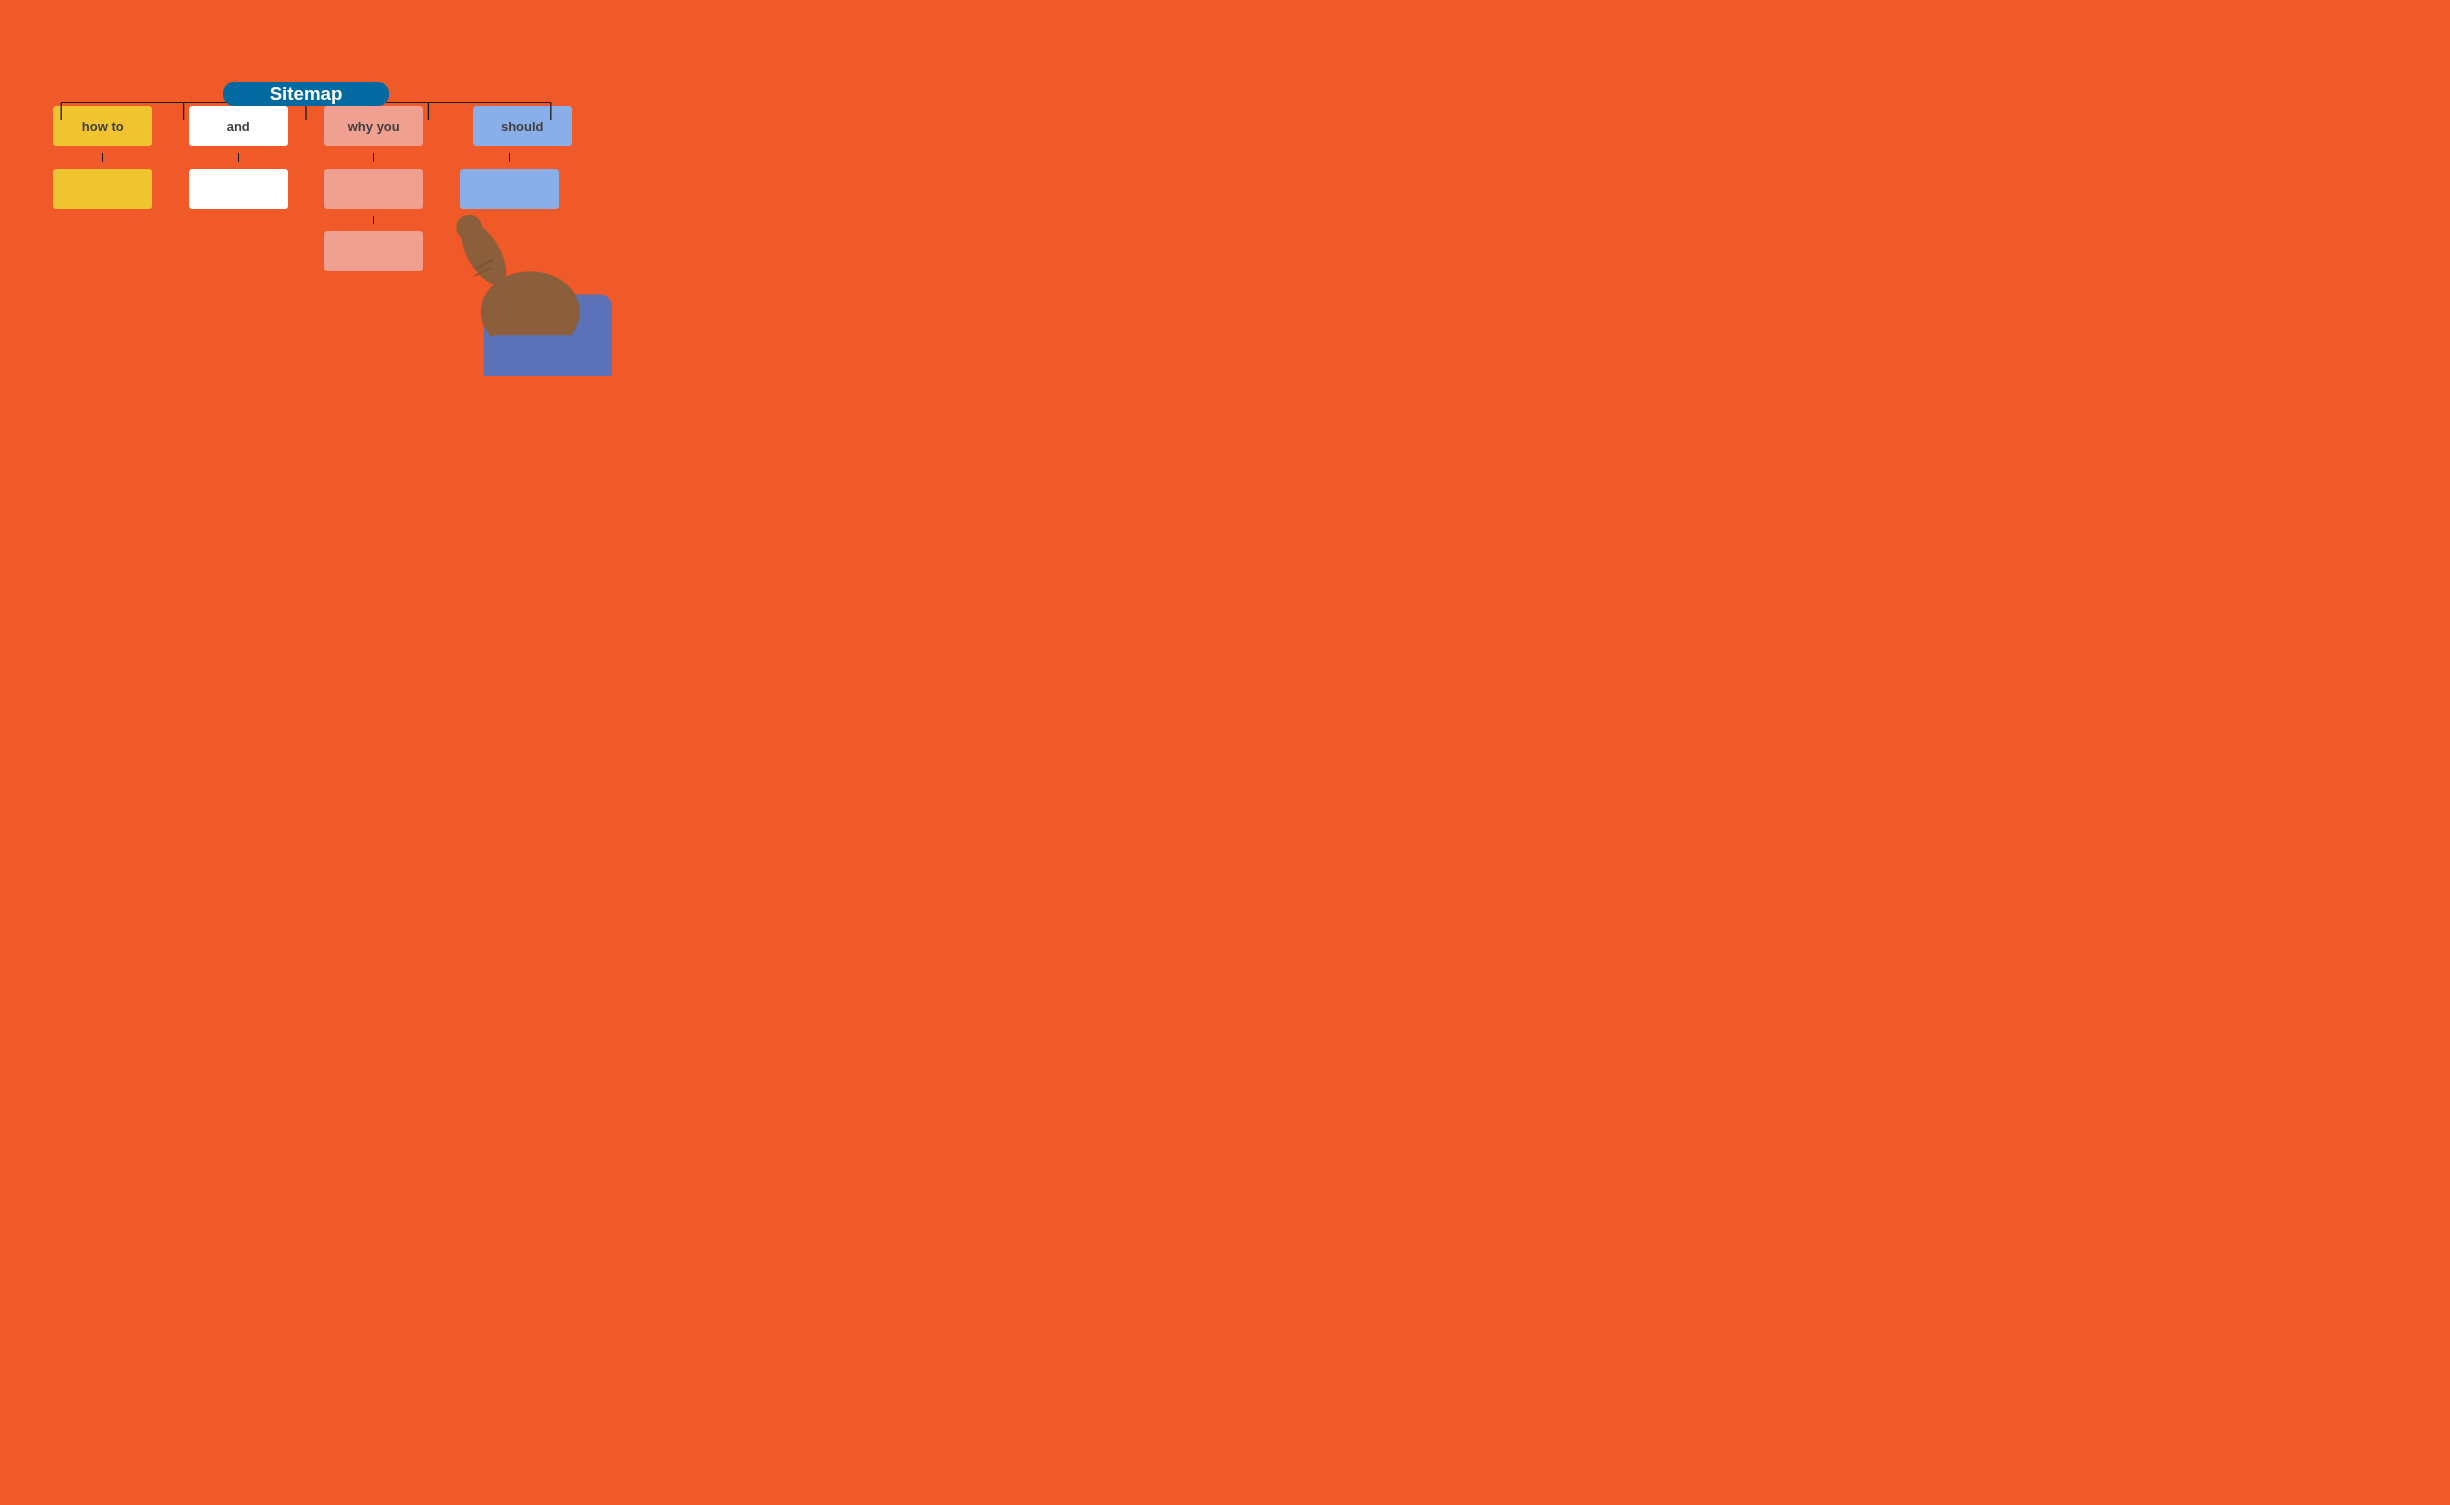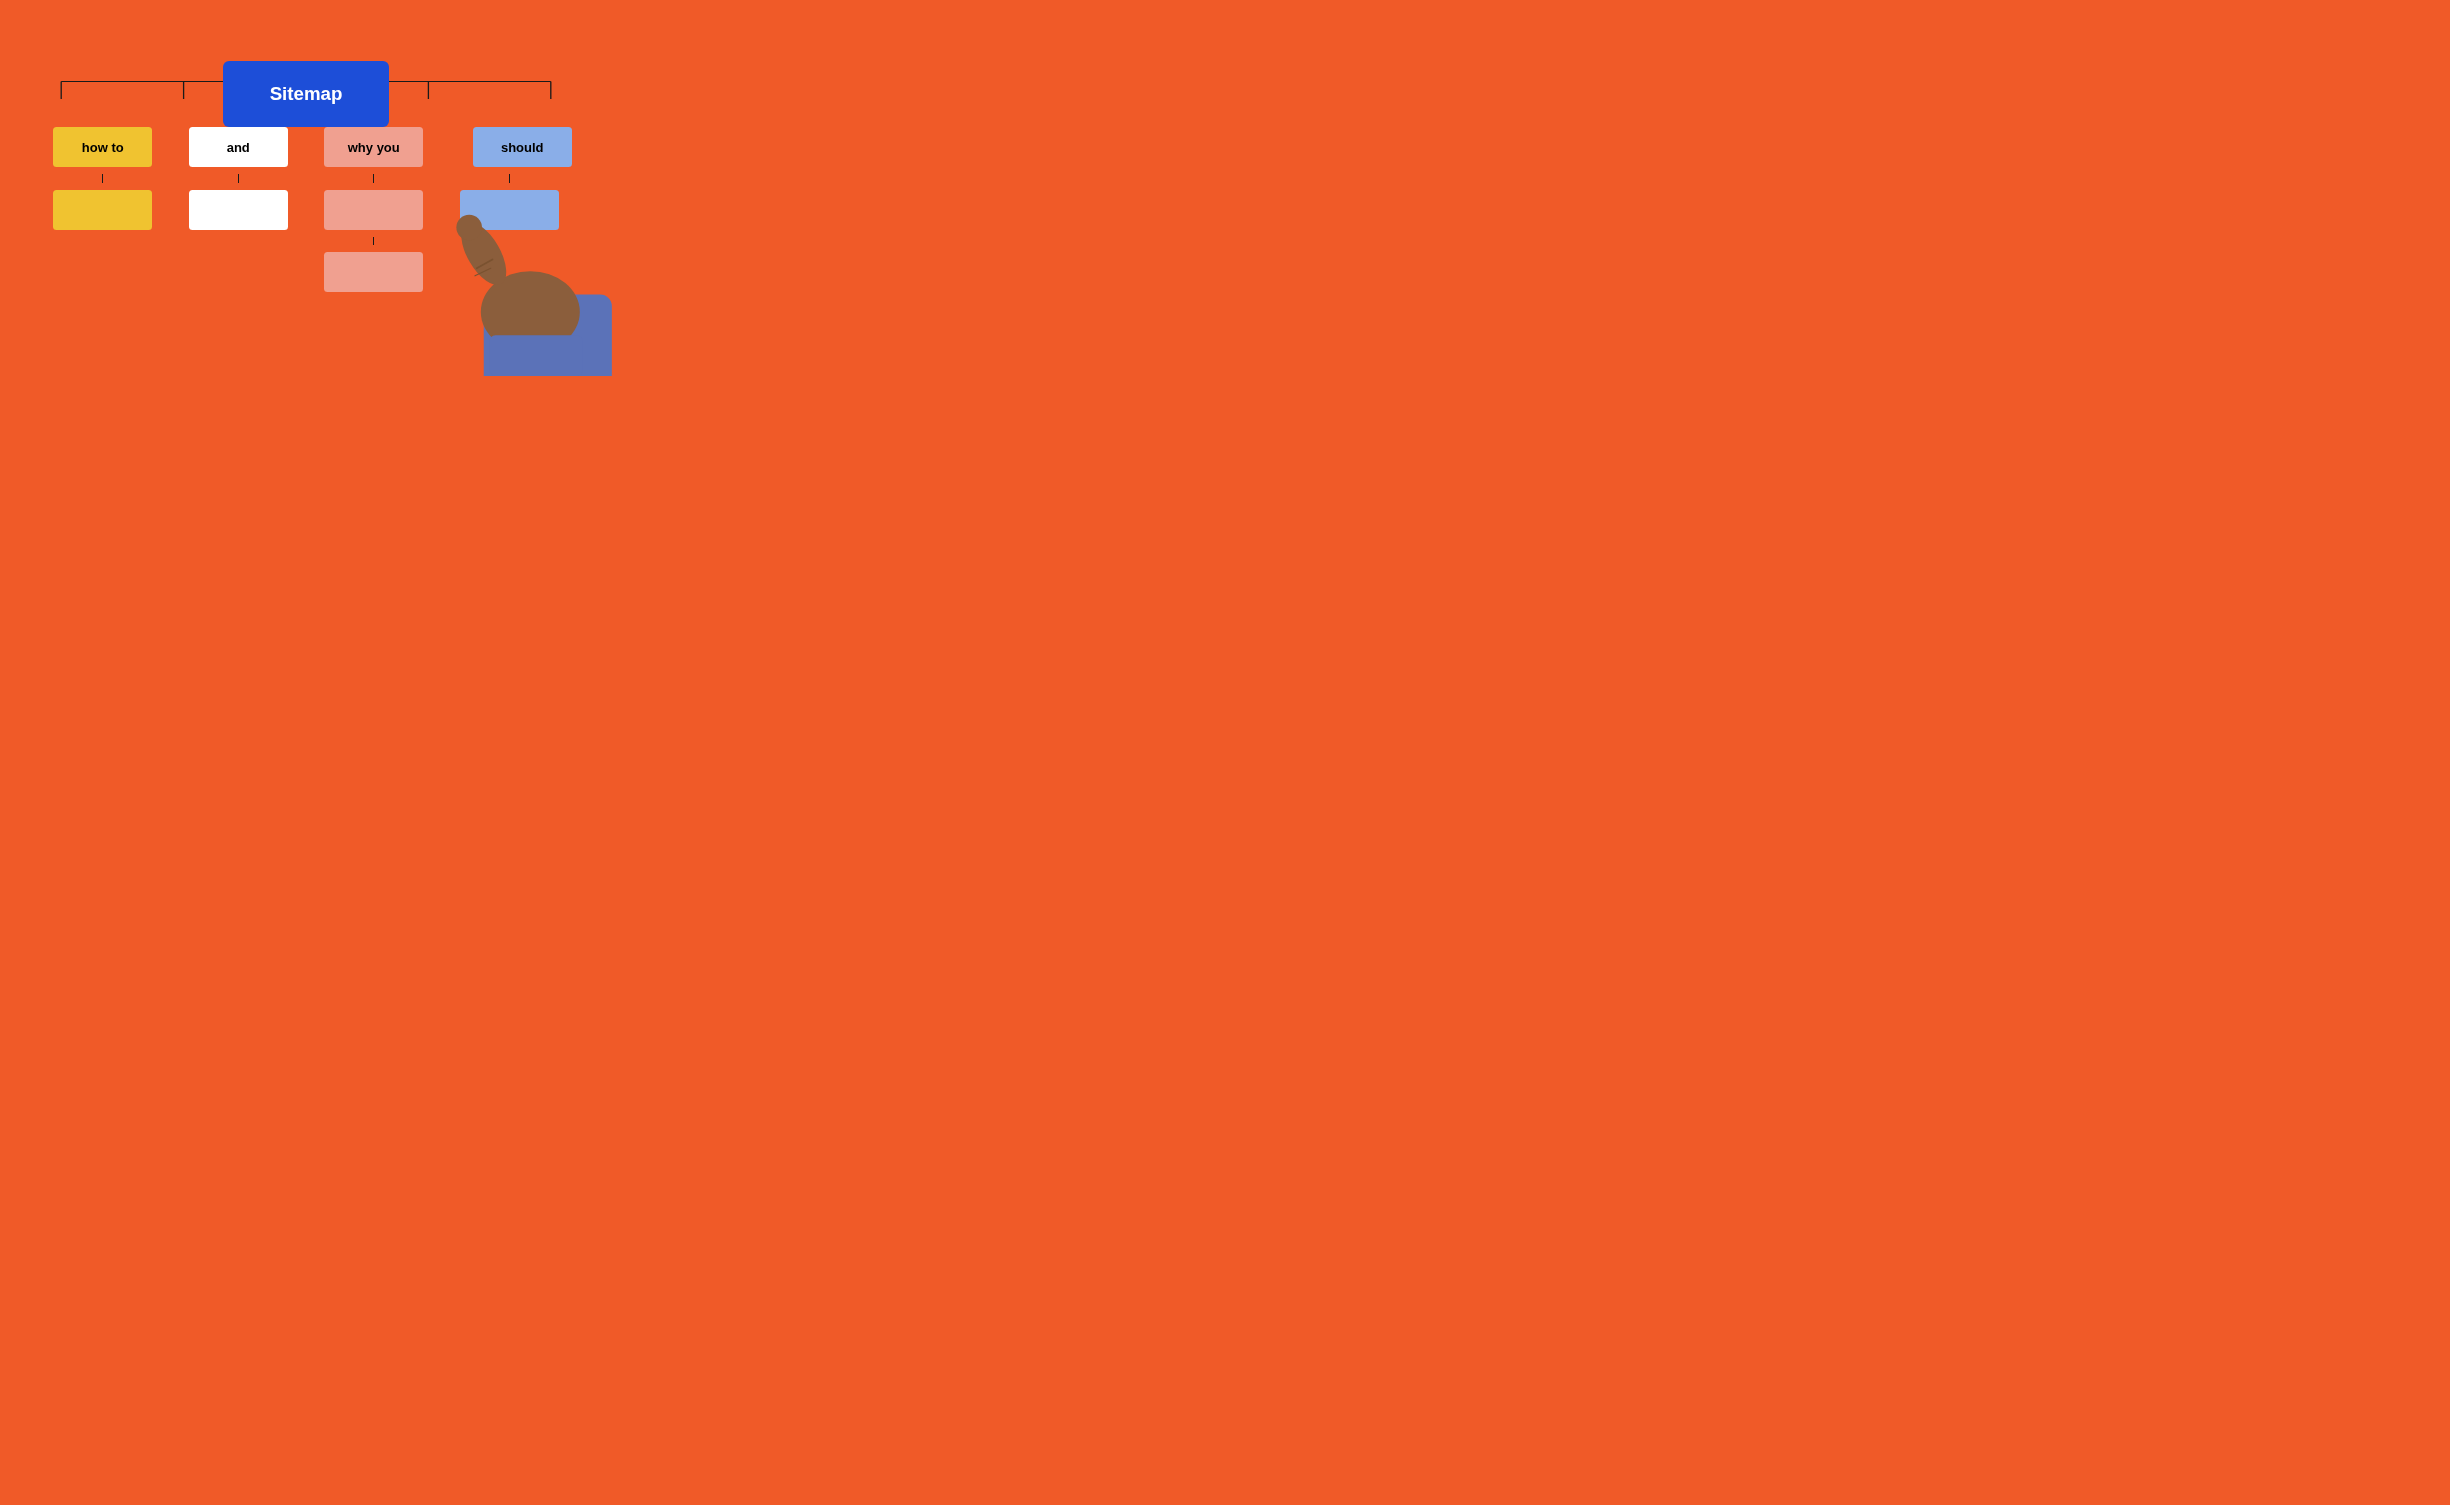--- a/index.html
+++ b/index.html
@@ -21,23 +21,23 @@
       flex-direction: column;
       align-items: center;
       width: 100%;
       padding: 0 35px;
       position: relative;
       margin-top: -23px;
     }
 
     
     .root-node {
-      background-color: #1d4ed8;
-      border-radius: 6px;
-      padding: 22px 47px;
+      background-color: #0369a1;
+      border-radius: 11px;
+      padding: 1px 47px;
       color: white;
       font-size: 18.7px;
       font-weight: 900;
       position: relative;
       z-index: 2;
     }
 
     
     .lines-svg {
       position: absolute;
@@ -67,21 +67,21 @@
 
     .node {
       border-radius: 3.5px;
       width: 99px;
       height: 40px;
       display: flex;
       align-items: center;
       justify-content: center;
       font-size: 13px;
       font-weight: 900;
-      color: #000000;
+      color: #404040;
     }
 
     .node.yellow { background-color: #F0C330; }
     .node.green { background-color: #3BAD5A; }
     .node.white { background-color: #FFFFFF; }
     .node.pink { background-color: #F0A090; }
     .node.blue-light { background-color: #8AAEE8; margin-left: 26px; }
 
     .node.yellow-sub { background-color: #F0C330; }
     .node.green-sub { background-color: #3BAD5A; }

